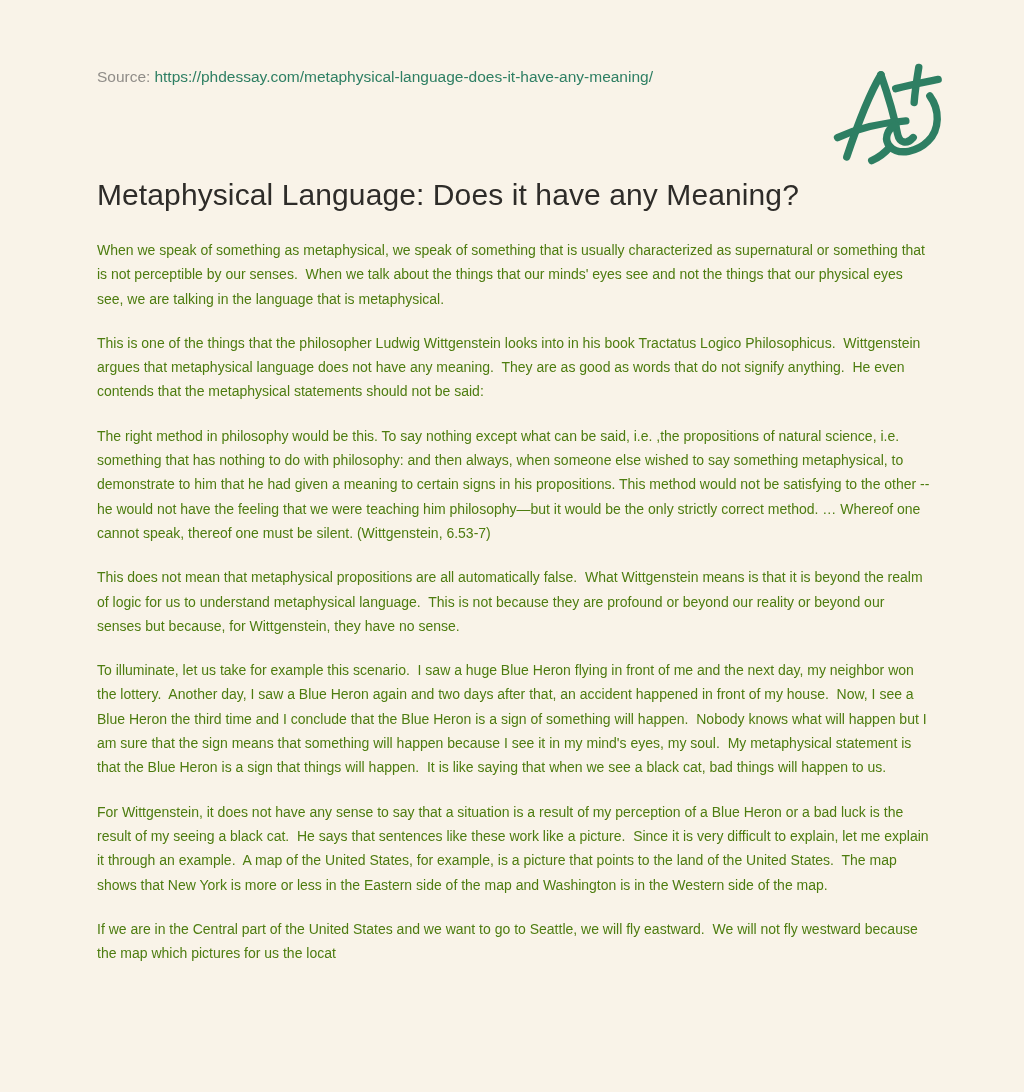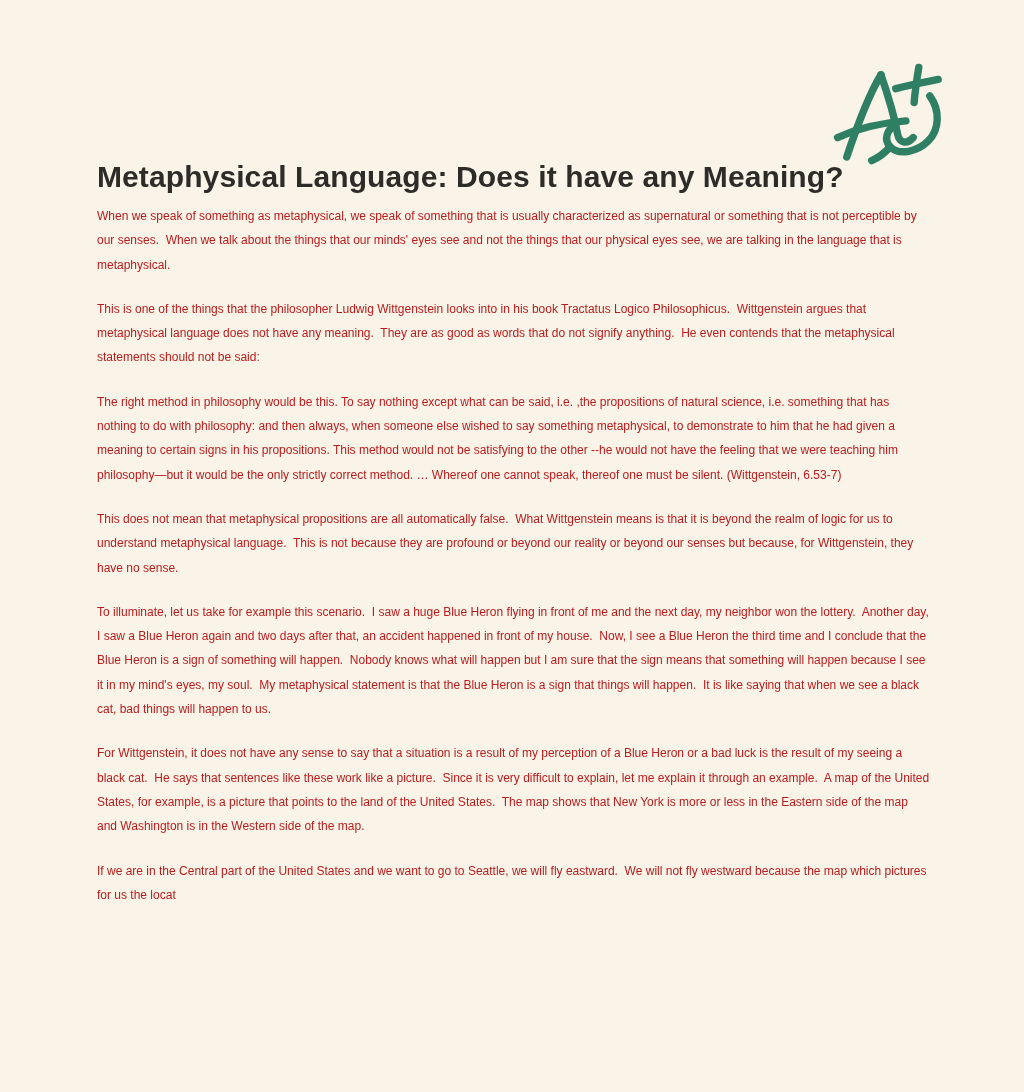--- a/index.html
+++ b/index.html
@@ -40,40 +40,41 @@
   .logo {
     position: absolute;
     top: 60px;
     right: 72px;
     width: 120px;
     height: 108px;
   }
   .essay-title {
     margin-top: 92px;
     font-size: 30px;
-    font-weight: 700;
+    font-weight: 400;
     color: #2E2C29;
     letter-spacing: 0.1px;
-    margin-bottom: 10px;
+    margin-bottom: 26px;
   }
   .body-text .para {
-    font-size: 12px;
+    font-size: 14px;
     line-height: 24.3px;
-    color: #b91c1c;
+    color: #4d7c0f;
     margin-bottom: 20px;
     white-space: pre-wrap;
     max-width: 836px;
   }
 </style>
 </head>
 <body>
 
 <div class="page">
 
   <header>
+    <p class="source-line"><span>Source:</span><a href="#">https://phdessay.com/metaphysical-language-does-it-have-any-meaning/</a></p>
 
     <div class="logo">
       <svg viewBox="0 0 130 115" width="120" height="108" fill="none" stroke="#2E7F63" stroke-width="8" stroke-linecap="round" stroke-linejoin="round" aria-hidden="true">
 
         <path d="M 16 104 C 26 74 38 40 53 15"></path>
 
         <path d="M 53 15 C 61 38 67 58 71 79 C 73 89 81 91 88 83"></path>
 
         <path d="M 6 83 C 30 72 55 67 80 65"></path>
 

